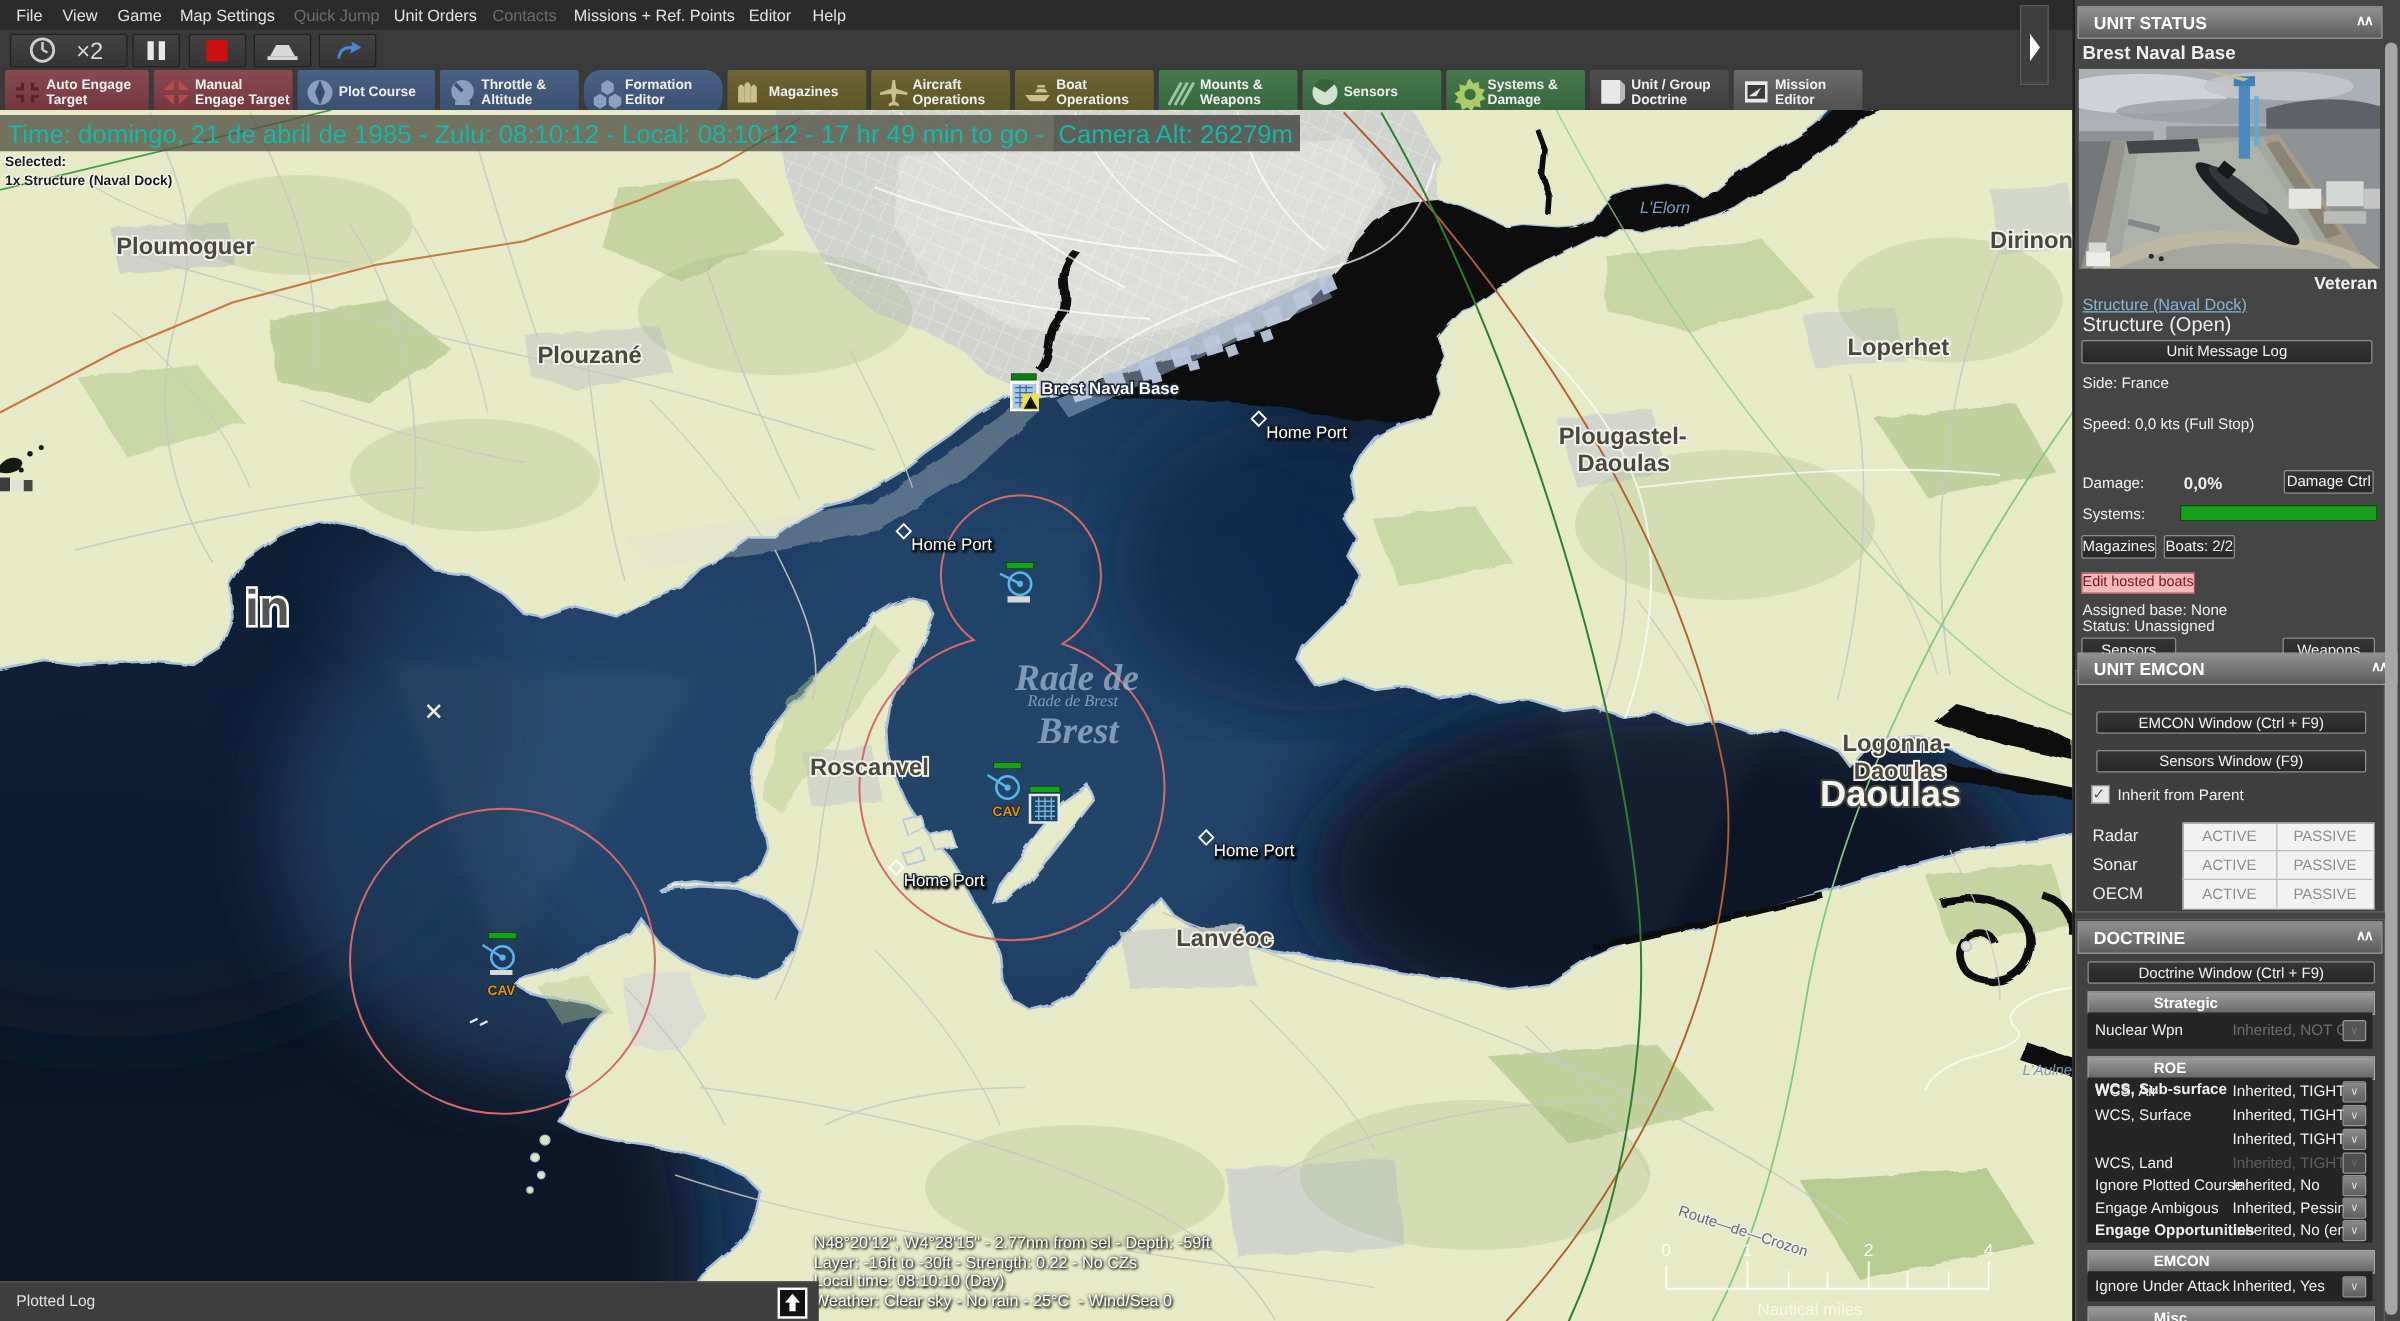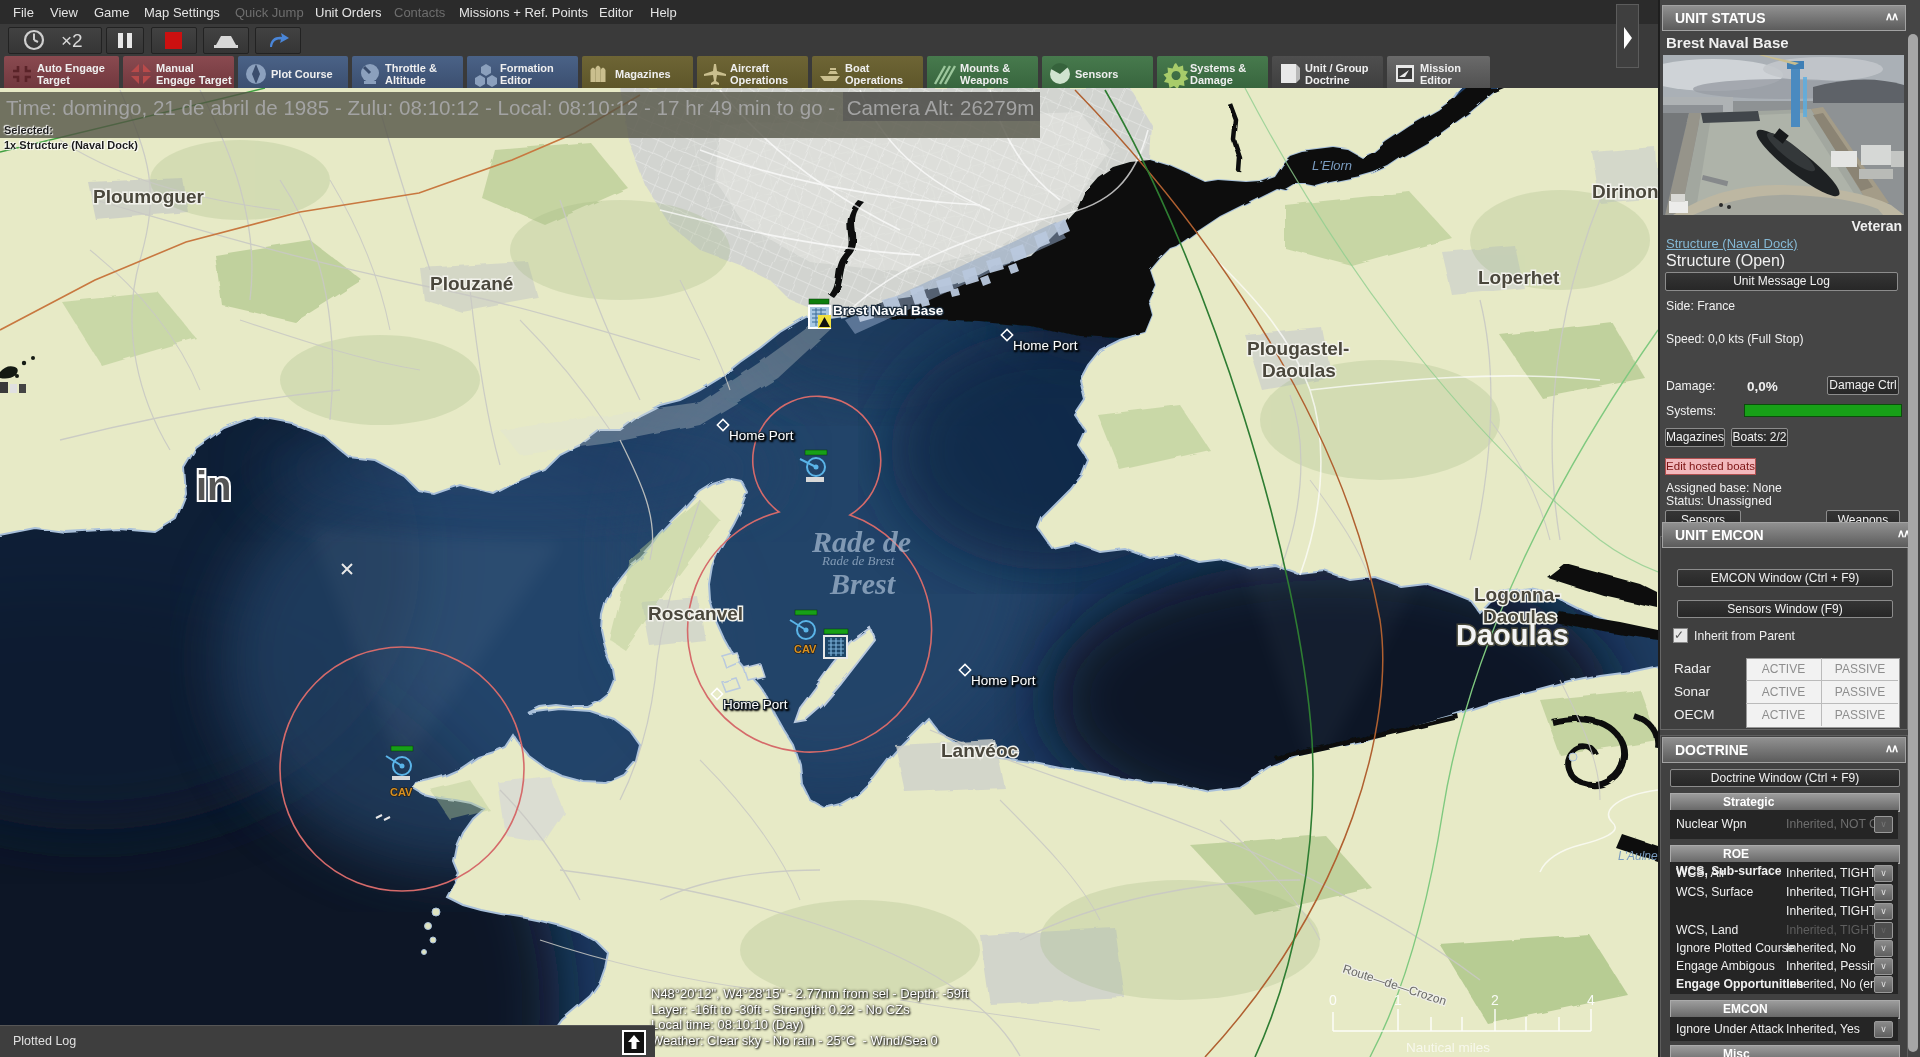--- a/index.html
+++ b/index.html
@@ -4,21 +4,21 @@
 html,body{margin:0;padding:0;width:1920px;height:1057px;overflow:hidden;background:#3a3a3a;font-family:"Liberation Sans",sans-serif;}
 #menubar{position:absolute;left:0;top:0;width:1658px;height:24px;background:#2b2b2b;}
 #menubar span{position:absolute;top:5px;font-size:13px;color:#e4e4e4;}
 #menubar span.dim{color:#6e6e6e;}
 #row2{position:absolute;left:0;top:24px;width:1658px;height:32px;background:#3a3a3a;}
 .b2{position:absolute;top:3px;height:25px;background:linear-gradient(#424242,#353535);border:1px solid #222;border-radius:2px;}
 #row3{position:absolute;left:0;top:56px;width:1658px;height:36px;background:#3a3a3a;}
 .b3{position:absolute;top:0;height:36px;border-radius:2px 2px 0 0;color:#efefef;font-size:11px;line-height:12px;font-weight:bold;}
 .b3 .txt{position:absolute;left:33px;top:6px;white-space:nowrap;}
 .b3 svg{position:absolute;left:4px;top:4px;}
-#timebar{position:absolute;left:0;top:92px;width:1040px;height:46px;background:rgba(84,84,70,0.80);color:#a3a3a3;font-size:20.6px;overflow:hidden;}
+#timebar{position:absolute;left:0;top:92px;width:1040px;height:29px;background:rgba(84,84,70,0.80);color:#14b8a6;font-size:20.6px;overflow:hidden;}
 #timebar div{position:absolute;left:6px;top:4px;white-space:pre;}
 #selected{position:absolute;left:4px;top:123px;font-size:11px;line-height:15px;color:#1c1c1c;font-weight:bold;text-shadow:0 0 2px #fff,1px 1px 1px #fff,-1px -1px 1px #fff;}
 #msglog{position:absolute;left:0;top:1025px;width:655px;height:32px;background:#3e3e3e;border-top:1px solid #565656;}
 #msglog .t{position:absolute;left:13px;top:8px;color:#e0e0e0;font-size:12.5px;}
 #msglog .ic{position:absolute;left:622px;top:4px;width:20px;height:21px;background:#111;border:2px solid #fff;}
 #statuslines{position:absolute;left:651px;top:986px;color:#fff;font-size:13px;line-height:15.5px;text-shadow:1px 1px 2px #000,0 0 3px #000;white-space:pre;}
 #sidebar{position:absolute;left:1658px;top:0;width:262px;height:1057px;background:#454545;border-left:2px solid #1e1e1e;box-sizing:border-box;}
 .hdr{position:absolute;left:2px;width:242px;height:24px;background:linear-gradient(#909090,#5c5c5c);border:1px solid #a2a2a2;color:#fff;font-weight:bold;font-size:14px;}
 .hdr .h{position:absolute;left:12px;top:4px;}
 .hdr .c{position:absolute;right:8px;top:4px;font-size:11px;letter-spacing:-2px;}
@@ -95,21 +95,21 @@
       <div class="txt" style="top:12px">Plot Course</div>
     </div>
 <div class="b3" style="left:352px;width:111px;background:linear-gradient(#4a6287,#3a4d6d);">
       <svg width="28" height="28" viewBox="0 0 28 28">
         <circle cx="14" cy="13" r="9" fill="#8ba0bd"></circle>
         <path d="M14 13 L8 7" stroke="#3a4d6d" stroke-width="3"></path>
         <rect x="8" y="21" width="12" height="3" fill="#8ba0bd"></rect>
       </svg>
       <div class="txt">Throttle &amp;<br>Altitude</div>
     </div>
-<div class="b3" style="left:467px;width:111px;background:linear-gradient(#4a6287,#3a4d6d);">
+<div class="b3" style="left:467px;width:111px;background:linear-gradient(#4a6287,#3a4d6d);border-radius:14px;">
       <svg width="30" height="30" viewBox="0 0 30 30">
         <g fill="#8ba0bd">
           <path d="M15 4 l5 3 v6 l-5 3 l-5 -3 V7 Z"></path>
           <path d="M9 15 l5 3 v6 l-5 3 l-5 -3 v-6 Z"></path>
           <path d="M21 15 l5 3 v6 l-5 3 l-5 -3 v-6 Z"></path>
         </g>
       </svg>
       <div class="txt">Formation<br>Editor</div>
     </div>
 <div class="b3" style="left:582px;width:111px;background:linear-gradient(#6e6535,#5c5428);">

